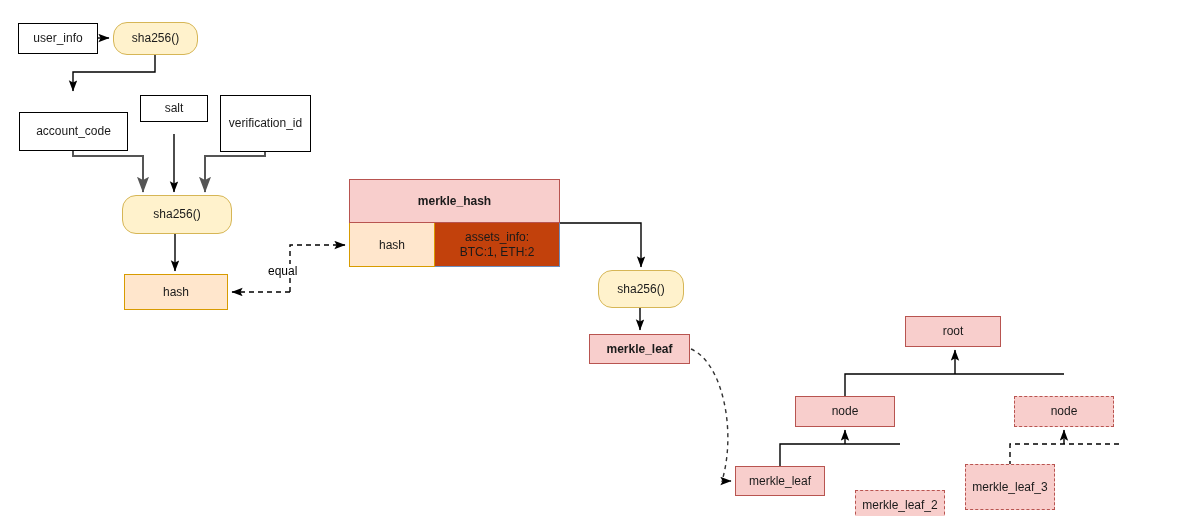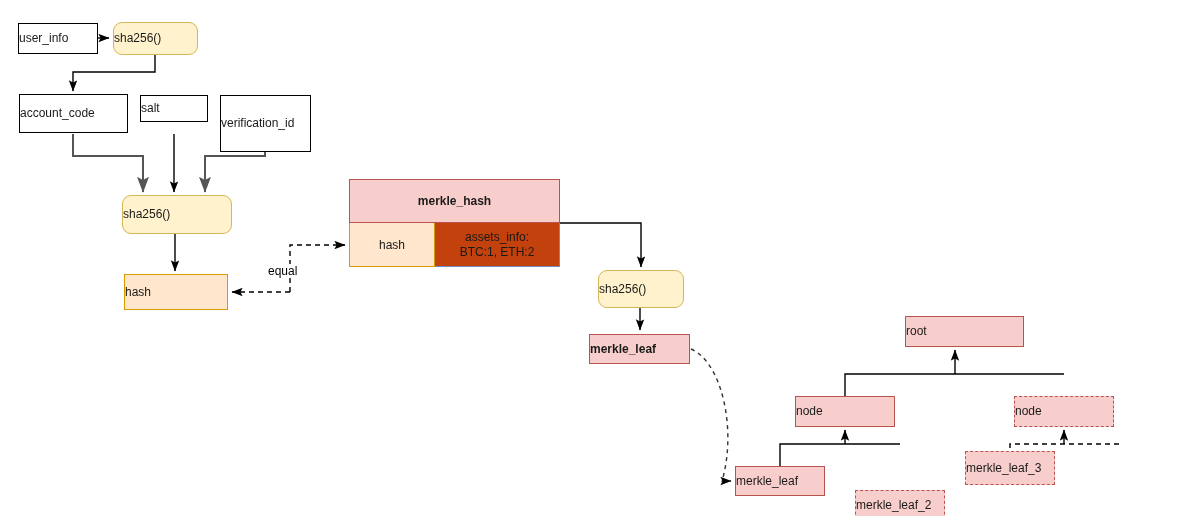--- a/index.html
+++ b/index.html
@@ -21,36 +21,37 @@
     top: 0;
     width: 1190px;
     height: 516px;
     pointer-events: none;
   }
   .node {
     position: absolute;
     box-sizing: border-box;
     display: flex;
     align-items: center;
+    justify-content: center;
     text-align: center;
     font-size: 12px;
     color: #1a1a1a;
     line-height: 1.25;
     z-index: 2;
   }
   
   .plain {
     background: #ffffff;
     border: 1.4px solid #000000;
   }
   
   .proc {
     background: #fff2cc;
     border: 1.4px solid #d6b656;
-    border-radius: 9px;
+    border-radius: 14px;
   }
   
   .orange {
     background: #ffe6cc;
     border: 1.4px solid #d79b00;
   }
   
   .pink {
     background: #f8cecc;
     border: 1.4px solid #b85450;
@@ -173,21 +174,21 @@
   </svg>
 
   <div class="node plain" style="left:18px; top:23px; width:80px; height:31px;">
     <span>user_info</span>
   </div>
 
   <div class="node proc" style="left:113px; top:22px; width:85px; height:33px;">
     <span>sha256()</span>
   </div>
 
-  <div class="node plain" style="left:19px; top:94px; width:109px; height:39px;">
+  <div class="node plain" style="left:19px; top:112px; width:109px; height:39px;">
     <span>account_code</span>
   </div>
 
   <div class="node plain" style="left:140px; top:95px; width:68px; height:27px;">
     <span>salt</span>
   </div>
 
   <div class="node plain" style="left:220px; top:95px; width:91px; height:57px;">
     <span>verification_id</span>
   </div>
@@ -214,38 +215,38 @@
   </div>
 
   <div class="node proc" style="left:598px; top:270px; width:86px; height:38px;">
     <span>sha256()</span>
   </div>
 
   <div class="node pink bold" style="left:589px; top:334px; width:101px; height:30px;">
     <span>merkle_leaf</span>
   </div>
 
-  <div class="node pink" style="left:905px; top:316px; width:119px; height:31px;">
+  <div class="node pink" style="left:905px; top:316px; width:96px; height:31px;">
     <span>root</span>
   </div>
 
   <div class="node pink" style="left:795px; top:396px; width:100px; height:31px;">
     <span>node</span>
   </div>
 
   <div class="node pink-dashed" style="left:1014px; top:396px; width:100px; height:31px;">
     <span>node</span>
   </div>
 
   <div class="node pink" style="left:735px; top:466px; width:90px; height:30px;">
     <span>merkle_leaf</span>
   </div>
 
   <div class="node pink-dashed" style="left:855px; top:466px; width:90px; height:30px;margin-top:24px;">
     <span>merkle_leaf_2</span>
   </div>
 
-  <div class="node pink-dashed" style="left:965px; top:451px; width:90px; height:34px;">
+  <div class="node pink-dashed" style="left:965px; top:464px; width:90px; height:46px;">
     <span>merkle_leaf_3</span>
   </div>
 
 
 </div>
 
 </body></html>

